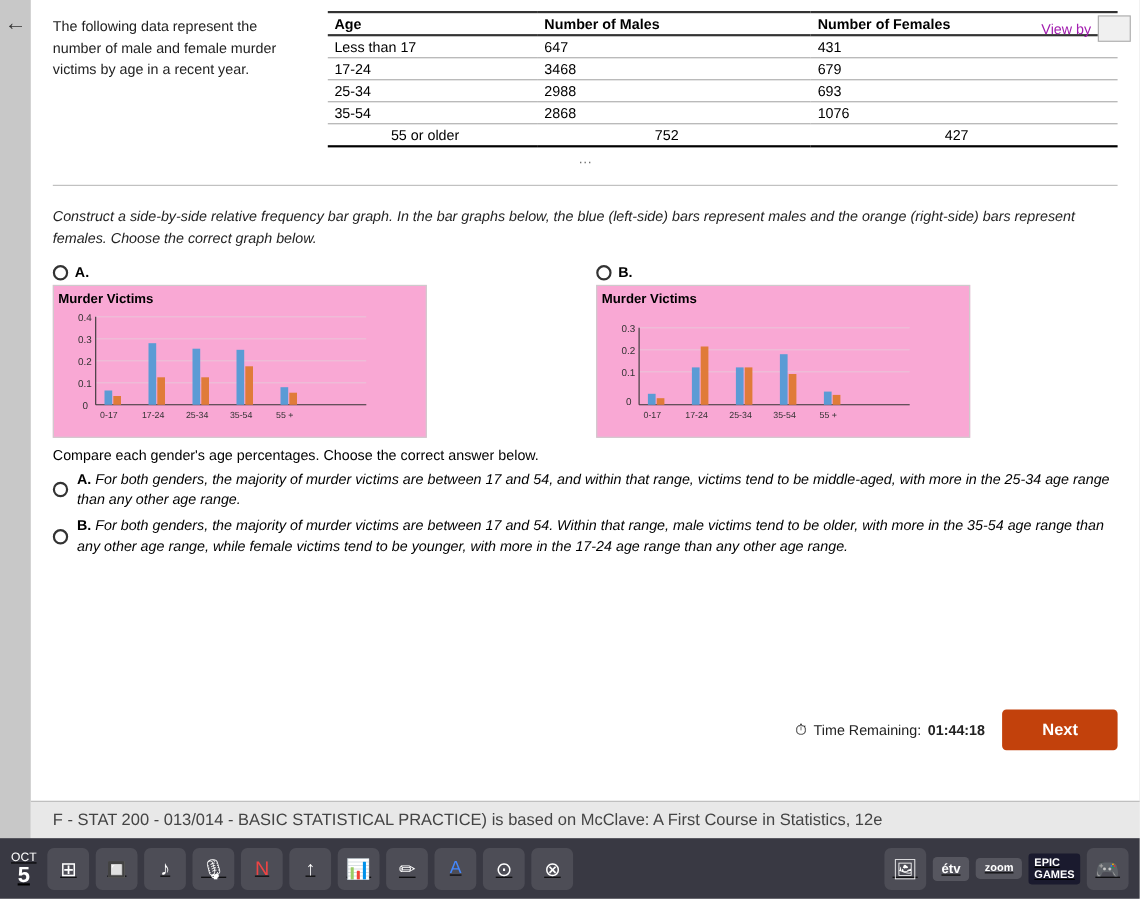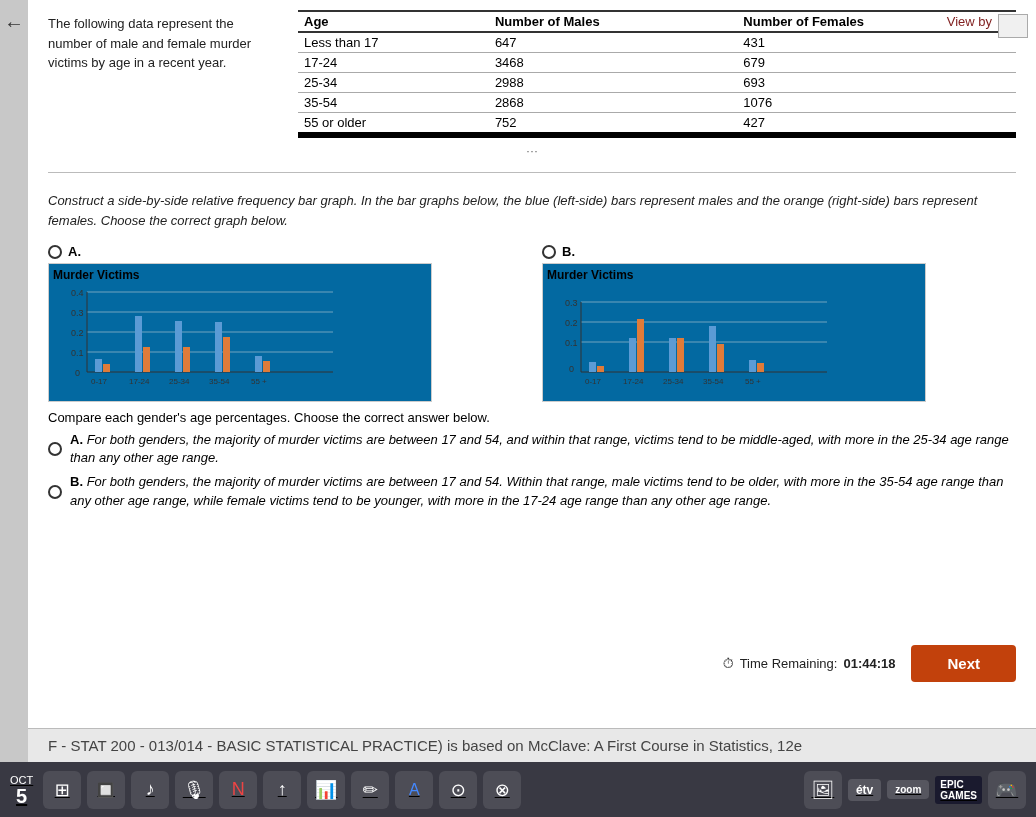--- a/index.html
+++ b/index.html
@@ -64,41 +64,42 @@
       white-space: nowrap;
     }
 
     .data-table td {
       padding: 2px 20px 2px 6px;
       border-bottom: 1px solid #aaa;
       white-space: nowrap;
     }
 
     .data-table tr:last-child td {
-      border-bottom: 6px solid #000000;
+      border-bottom: 2px solid #000000;
+      text-align: center;
     }
 
     
     .ellipsis-row {
       text-align: center;
       padding: 6px 0;
       color: #666;
       font-size: 12px;
     }
 
     
     .view-by {
       position: absolute;
       top: 10px;
       right: 0px;
       font-size: 13px;
-      color: #7f1d1d;
+      color: #a21caf;
       padding: 4px 8px;
       display: flex;
-      align-items: flex-start;
+      align-items: center;
       gap: 6px;
     }
 
     .view-by-box {
       width: 30px;
       height: 24px;
       border: 1px solid #aaa;
       background: #f0f0f0;
     }
 
@@ -144,22 +145,22 @@
       border-radius: 50%;
       border: 2px solid #333;
       display: inline-block;
       flex-shrink: 0;
     }
 
     
     .chart-container {
       border: 1px solid #ccc;
       padding: 4px;
-      background: #0369a1;
-      width: 384px;
+      background: #f9a8d4;
+      width: 340px;
     }
 
     .chart-title {
       font-size: 12px;
       font-weight: bold;
       text-align: left;
       margin-bottom: 2px;
     }
 
     

